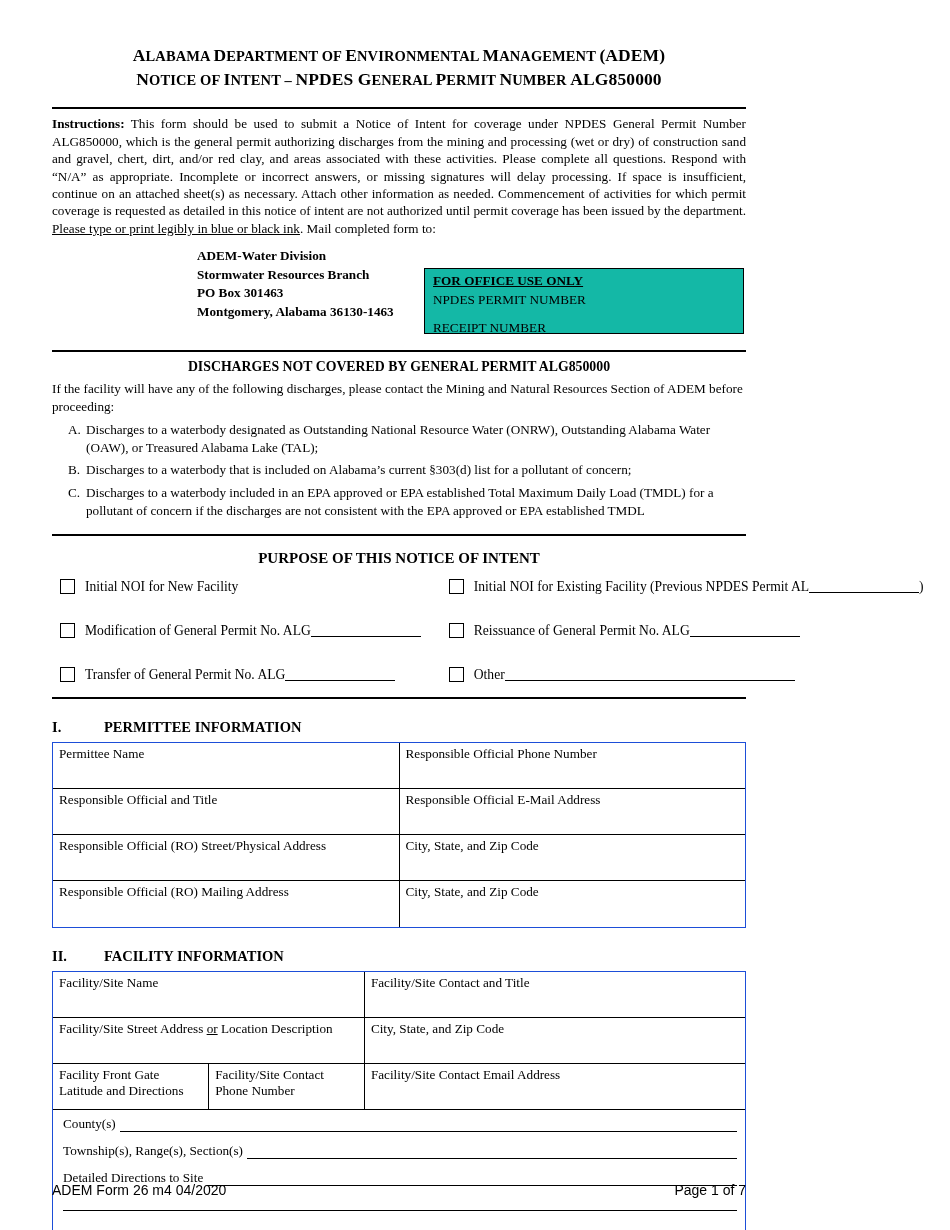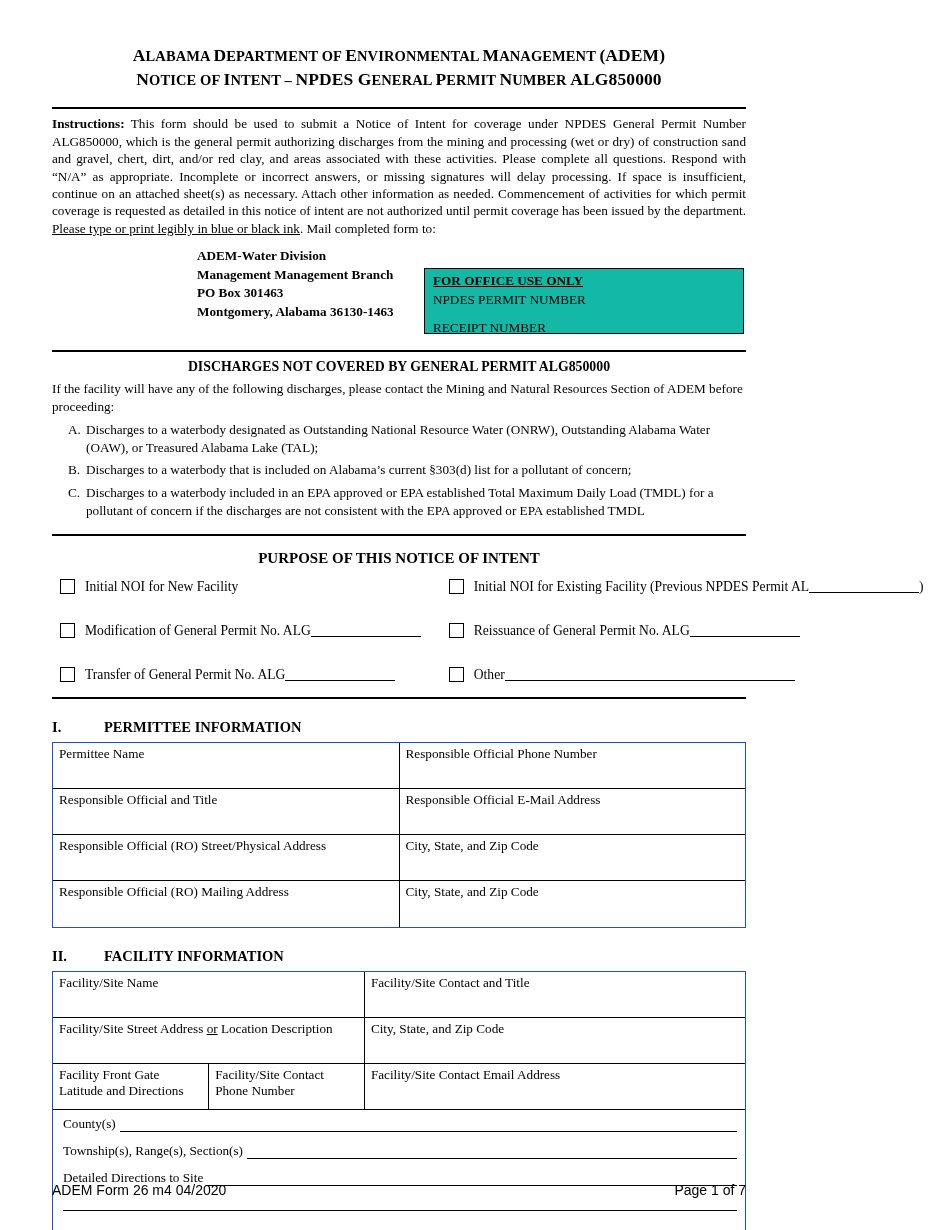--- a/index.html
+++ b/index.html
@@ -224,21 +224,21 @@
   <div class="rule-thick"></div>
 
   <div class="instructions">
     <b>Instructions:</b>
     <span>This form should be used to submit a Notice of Intent for coverage under NPDES General Permit Number ALG850000, which is the general permit authorizing discharges from the mining and processing (wet or dry) of construction sand and gravel, chert, dirt, and/or red clay, and areas associated with these activities. Please complete all questions.  Respond with “N/A” as appropriate. Incomplete or incorrect answers, or missing signatures will delay processing.  If space is insufficient, continue on an attached sheet(s) as necessary. Attach other information as needed. Commencement of activities for which permit coverage is requested as detailed in this notice of intent are not authorized until permit coverage has been issued by the department.  </span><span class="underline">Please type or print legibly in blue or black ink</span><span>.  Mail completed form to:</span>
   </div>
 
   <div class="addr-row">
     <div class="addr-block">
       <div>ADEM-Water Division</div>
-      <div>Management Management Branch</div>
+      <div>Stormwater Resources Branch</div>
       <div>PO Box 301463</div>
       <div>Montgomery, Alabama 36130-1463</div>
     </div>
     <div class="office-box">
       <div class="ob-title">FOR OFFICE USE ONLY</div>
       <div class="ob-line">NPDES PERMIT NUMBER</div>
       <div>RECEIPT NUMBER</div>
     </div>
   </div>
 

